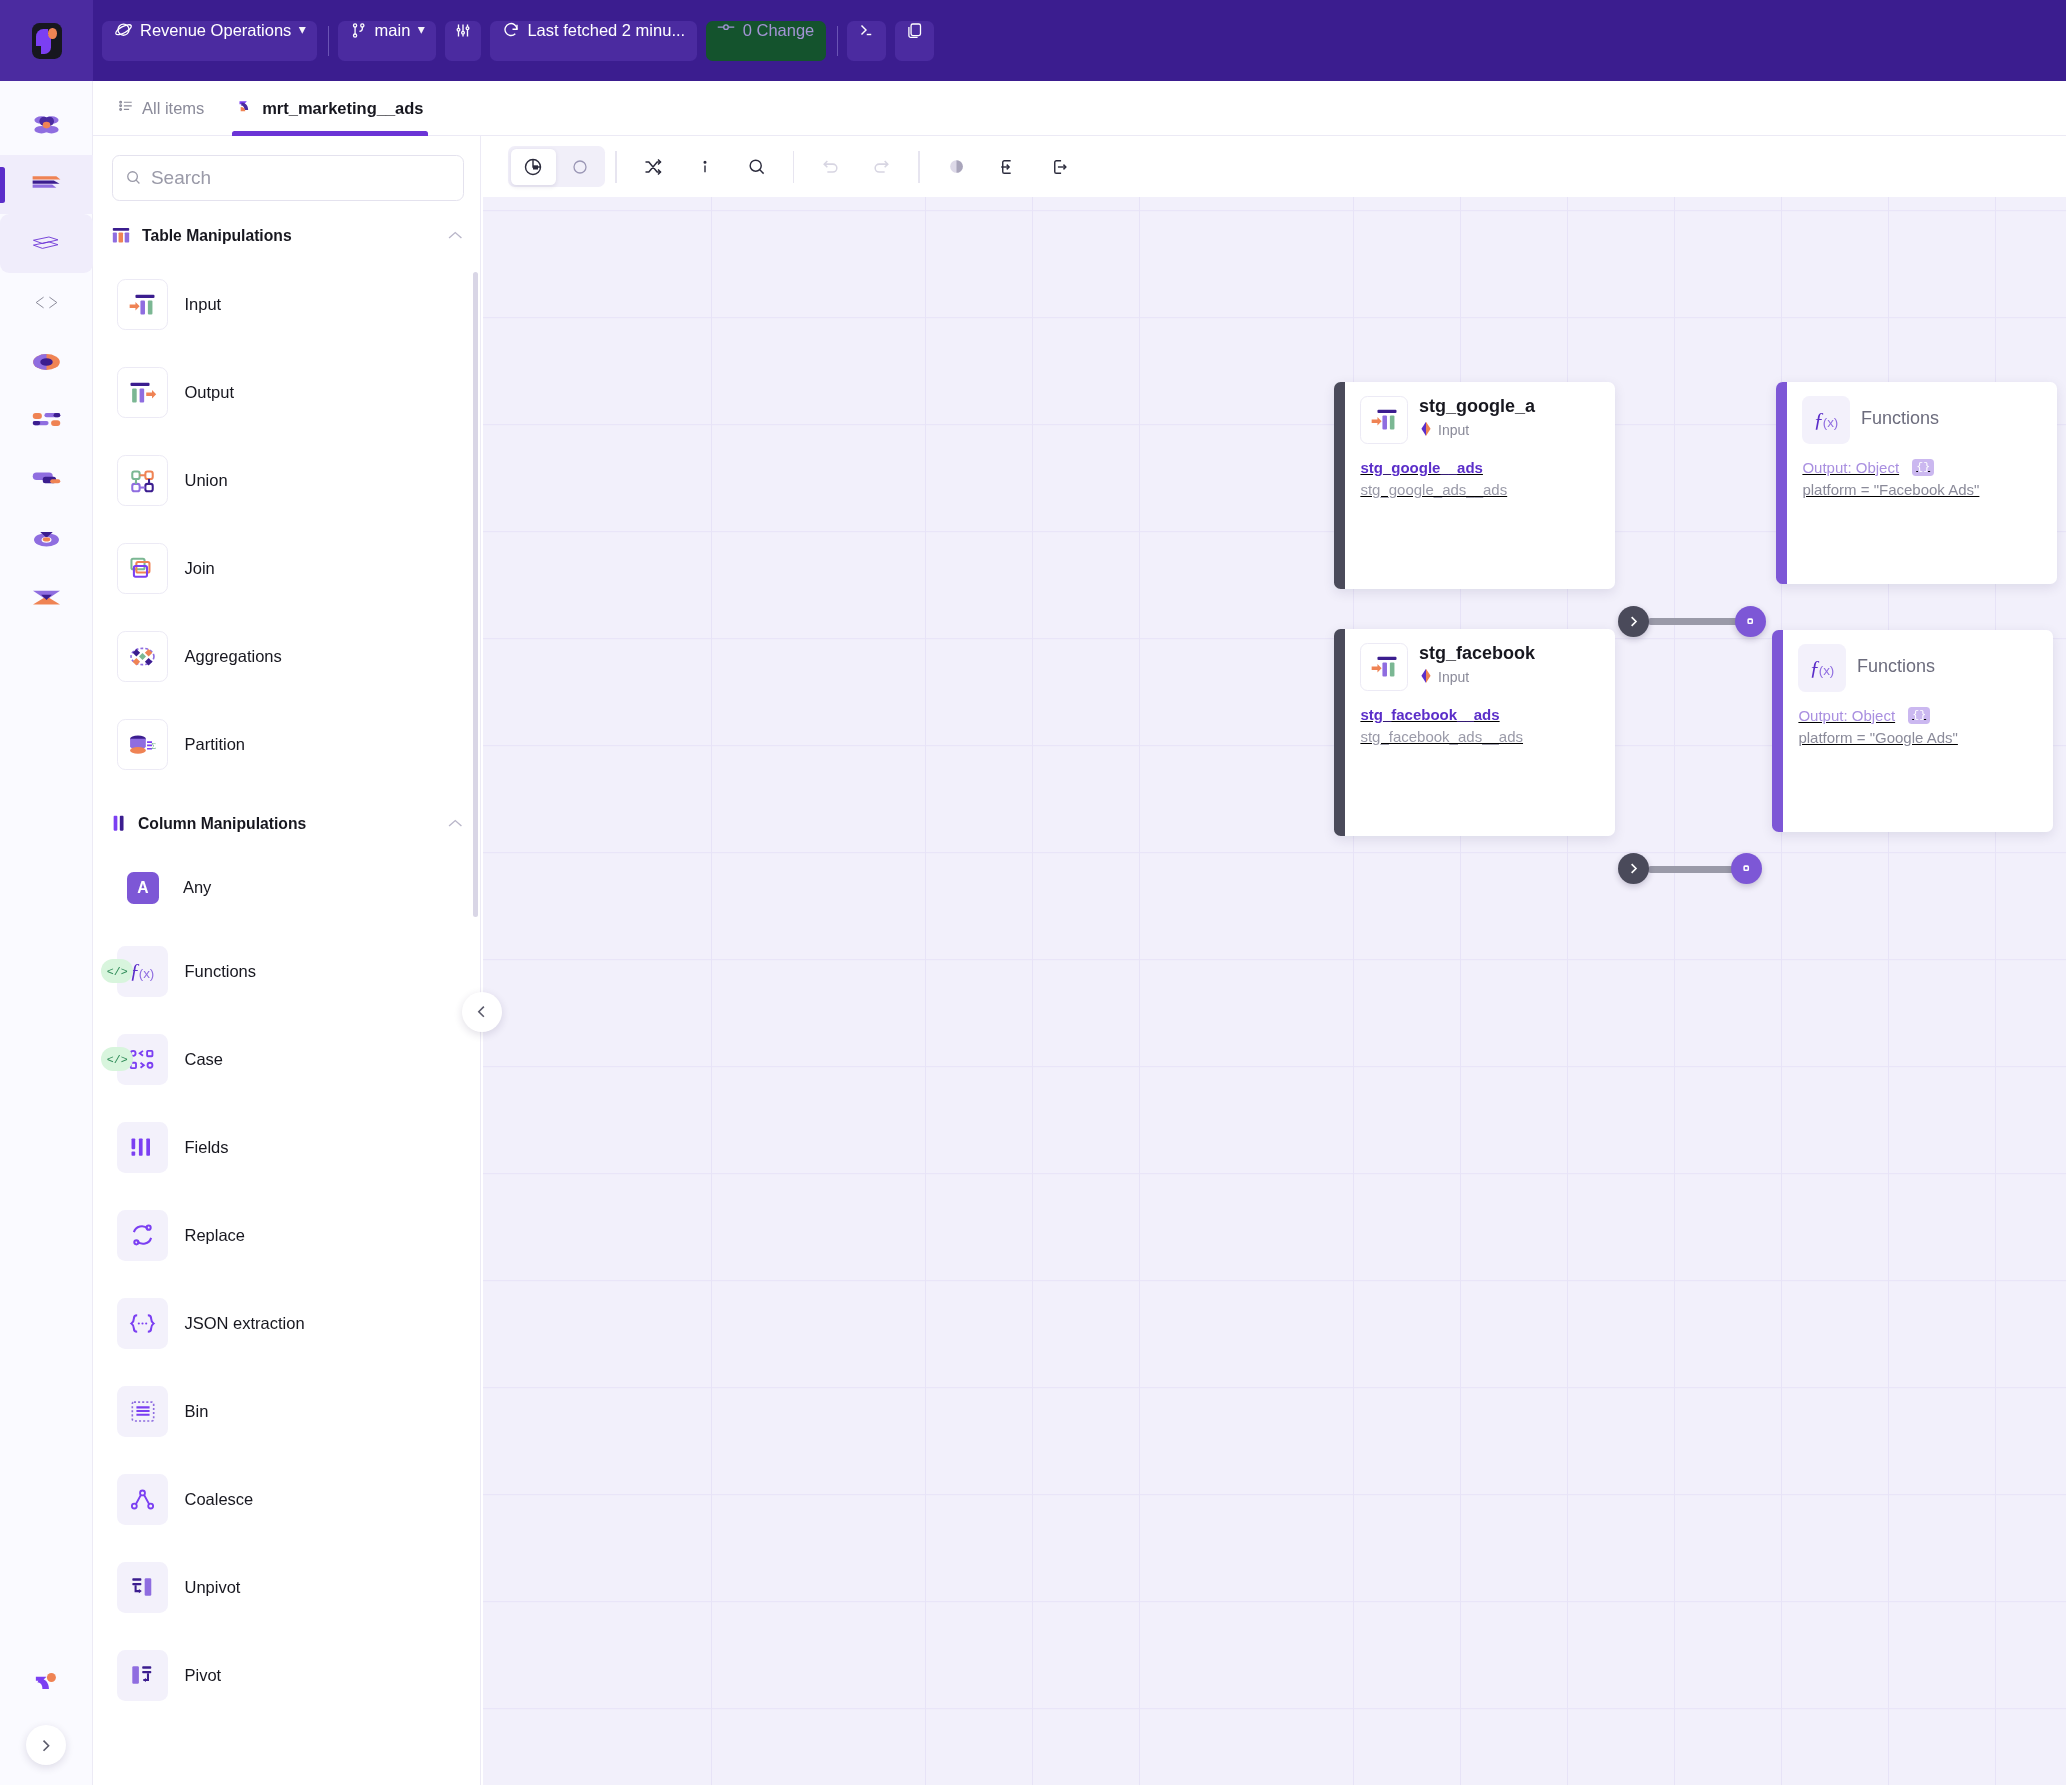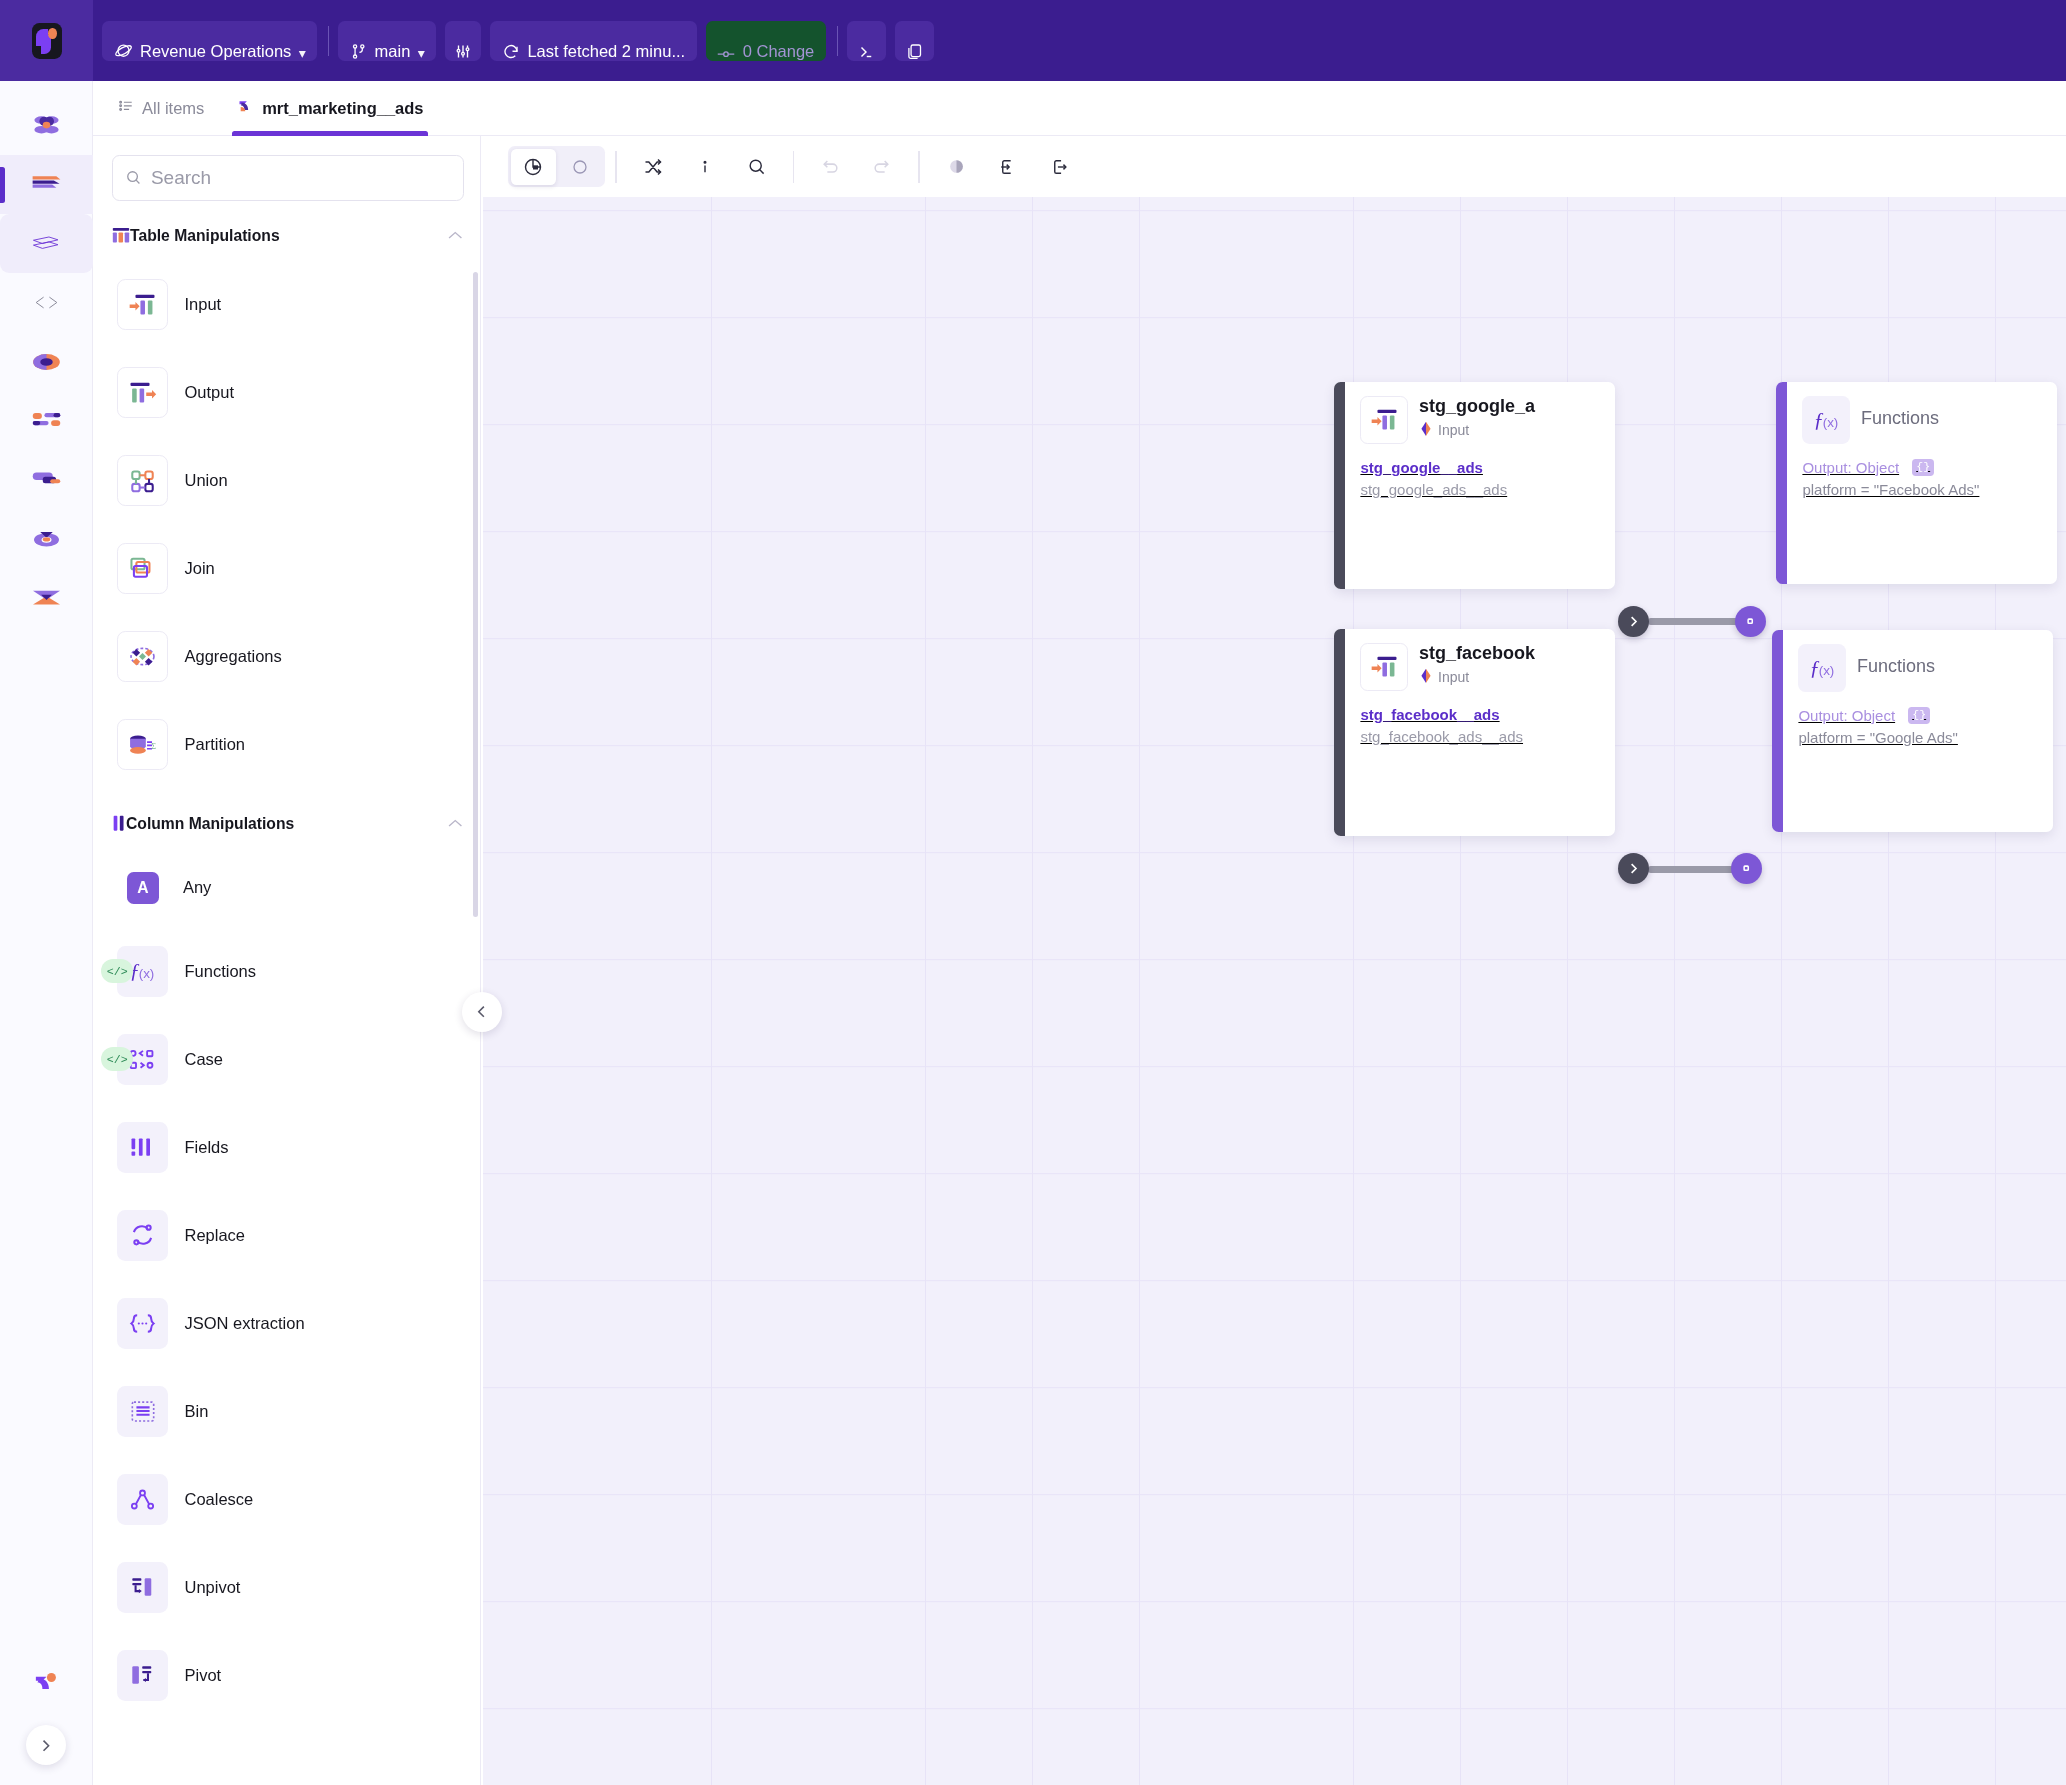--- a/index.html
+++ b/index.html
@@ -20,21 +20,21 @@
     display: flex; align-items: center; justify-content: center;
   }
   .brand-logo {
     width: 30px; height: 36px; border-radius: 7.4px; background: #17171f;
     position: relative; overflow: hidden;
   }
   .brand-logo .bl-p1 { position:absolute; left:4.1px; top:6.6px; width:12.4px; height:16.5px; background:#7b3ff2; border-radius: 7.4px 0 0 0; }
   .brand-logo .bl-p2 { position:absolute; left:9px; top:12.4px; width:10.7px; height:19px; background:#7b3ff2; border-radius: 0 0 6.6px 0;}
   .brand-logo .bl-p3 { position:absolute; left:16.5px; top:5px; width:9px; height:11.6px; border-radius:50%; background:#ef8354; }
   .tb-btn {
-    height: 40px; display: flex; align-items: flex-end; gap: 7.4px;
+    height: 40px; display: flex; align-items: flex-start; gap: 7.4px;
     padding: 0 11.6px; border-radius: 6.6px; background: #4b2ba0;
     color: #fff; font-size: 16.5px; white-space: nowrap; cursor: pointer;
     margin-left: 9px;
   }
   .tb-btn.muted { color: #a394d4; background: #14532d; }
   .tb-sep { width: 1.2px; height: 30px; background: #6b54b5; margin-left: 10.7px; }
   .tb-icon { display: inline-flex; align-items: center; justify-content: center; }
   .tb-icon svg { display: block; }
   .chev { font-size: 14px; opacity: .95; }
   .spacer { flex: 1; }
@@ -85,21 +85,21 @@
     position: absolute; left: 93px; top: 136px; width: 388px; height: 1650px;
     background: #fff; border-right: 0.8px solid #eceaf5; overflow: hidden;
   }
   .panel-search {
     margin: 19px 16.5px 0 19px; height: 46px; border: 0.8px solid #e4e2ee;
     border-radius: 7.4px; display: flex; align-items: center; gap: 9px;
     padding: 0 12.4px; cursor: text;
   }
   .panel-search .ph { color: #9a9aa8; font-size: 19px; }
   .sec-head {
-    display: flex; align-items: center; gap: 0; padding: 0 16.5px 0 19px;
+    display: flex; align-items: center; gap: 12px; padding: 0 16.5px 0 19px;
     height: 49px; margin-top: 10.7px; cursor: pointer;
   }
   .sec-head .sec-title { font-size: 15.7px; color: #17171f; font-weight: 600; }
   .sec-head .sec-caret { margin-left: auto; color:#b9b6c9; }
   .op-row {
     display: flex; align-items: center; gap: 16.5px; height: 88px;
     padding-left: 24px; cursor: pointer; position: relative;
   }
   .op-icon {
     width: 51px; height: 51px; border-radius: 8.3px; background: #fff;

